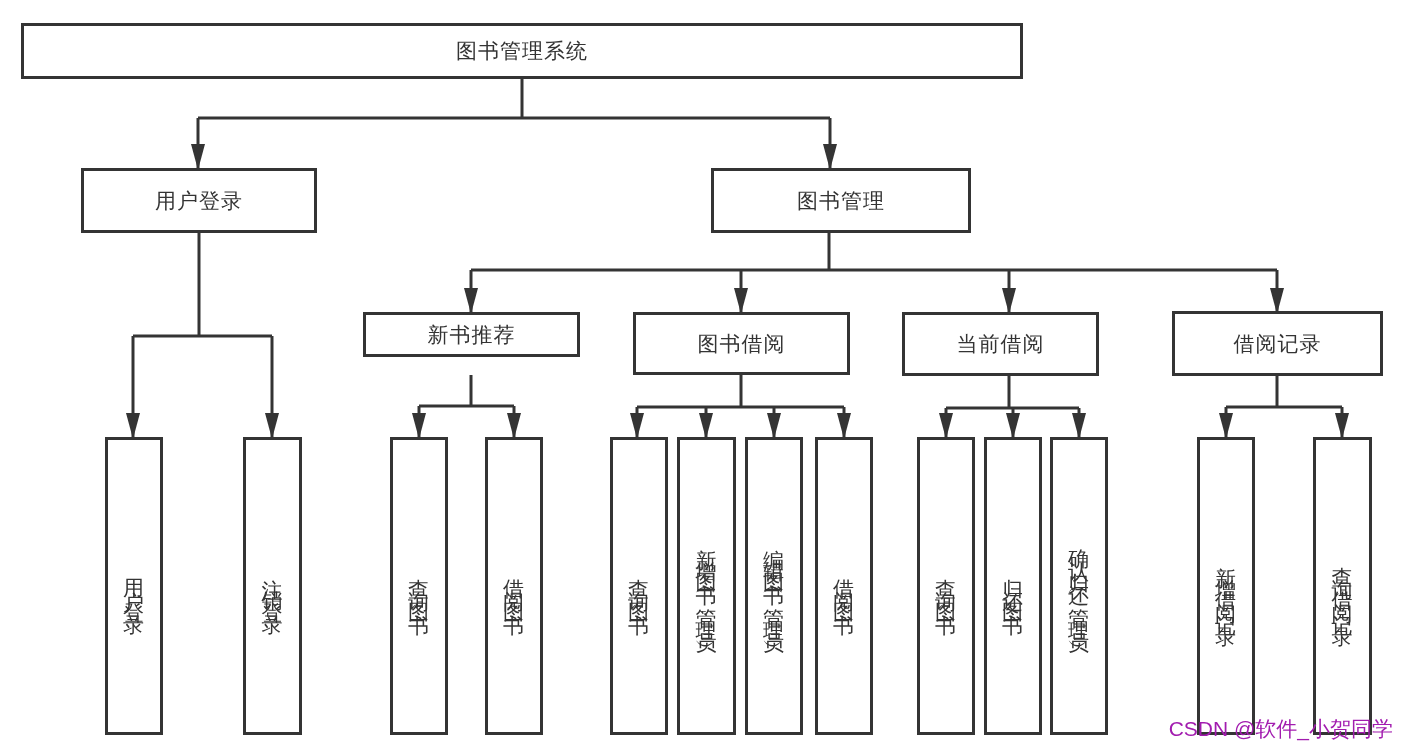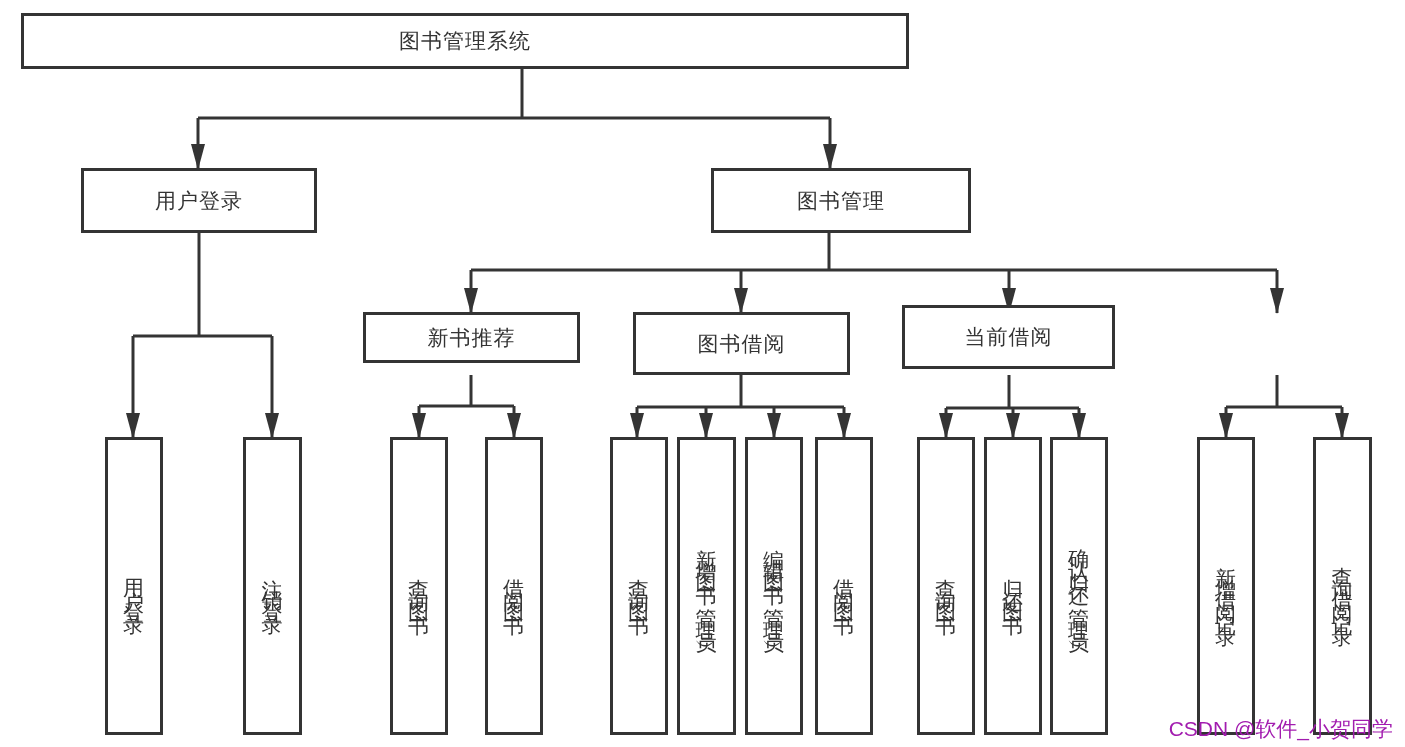--- a/index.html
+++ b/index.html
@@ -101,39 +101,42 @@
       </g>
 
       <g>
         <path d="M1277 375 L1277 407 M1226 407 L1342 407"></path>
         <line x1="1226" y1="407" x2="1226" y2="438" marker-end="url(#ah)"></line>
         <line x1="1342" y1="407" x2="1342" y2="438" marker-end="url(#ah)"></line>
       </g>
     </g>
   </svg>
 
-  <div class="box" style="left:21px;top:13px;width:888px;height:56px">
+  <div class="box" style="left:21px;top:23px;width:1002px;height:56px">
     <span class="hlabel">图书管理系统</span>
   </div>
 
   <div class="box" style="left:81px;top:168px;width:236px;height:65px">
     <span class="hlabel">用户登录</span>
   </div>
   <div class="box" style="left:711px;top:168px;width:260px;height:65px">
     <span class="hlabel">图书管理</span>
   </div>
 
-  <div class="box" style="left:363px;top:312px;width:217px;height:51px">
+  <div class="box" style="left:363px;top:312px;width:217px;height:45px">
     <span class="hlabel">新书推荐</span>
   </div>
   <div class="box" style="left:633px;top:312px;width:217px;height:63px">
     <span class="hlabel">图书借阅</span>
   </div>
-  <div class="box" style="left:902px;top:305px;width:213px;height:64px">
+  <div class="box" style="left:902px;top:312px;width:197px;height:64px">
     <span class="hlabel">当前借阅</span>
+  </div>
+  <div class="box" style="left:1172px;top:311px;width:211px;height:65px">
+    <span class="hlabel">借阅记录</span>
   </div>
 
   <div class="box" style="left:105px;top:437px;width:58px;height:298px">
     <span class="vtext">用户登录</span>
   </div>
   <div class="box" style="left:243px;top:437px;width:59px;height:298px">
     <span class="vtext">注销登录</span>
   </div>
 
   <div class="box" style="left:390px;top:437px;width:58px;height:298px">

